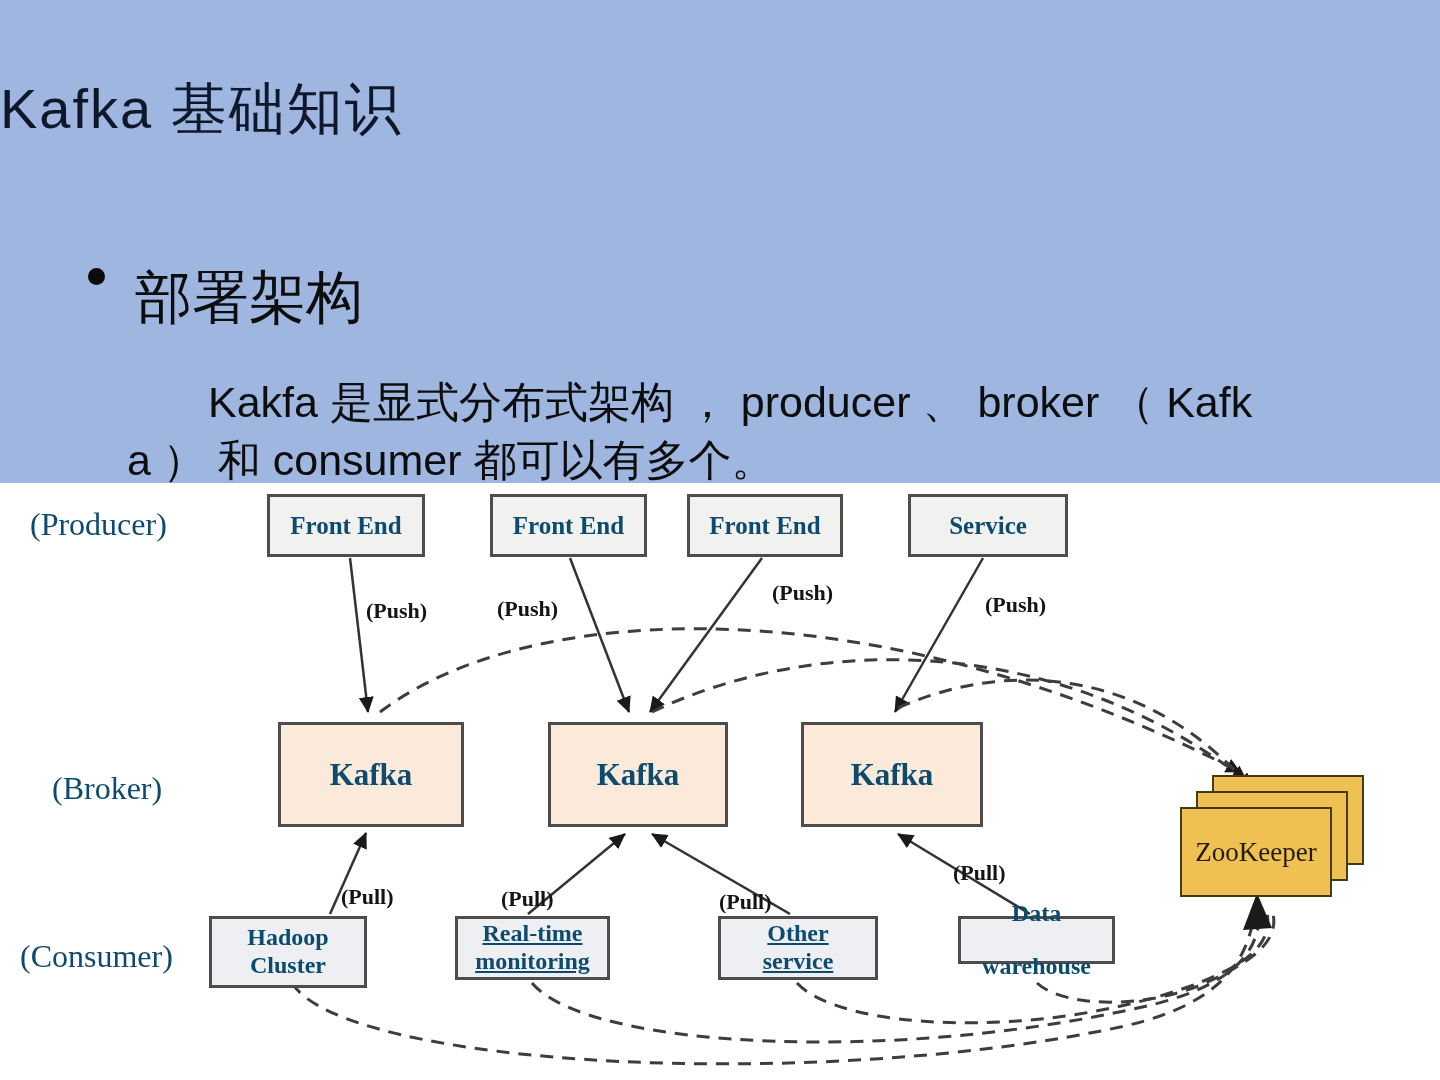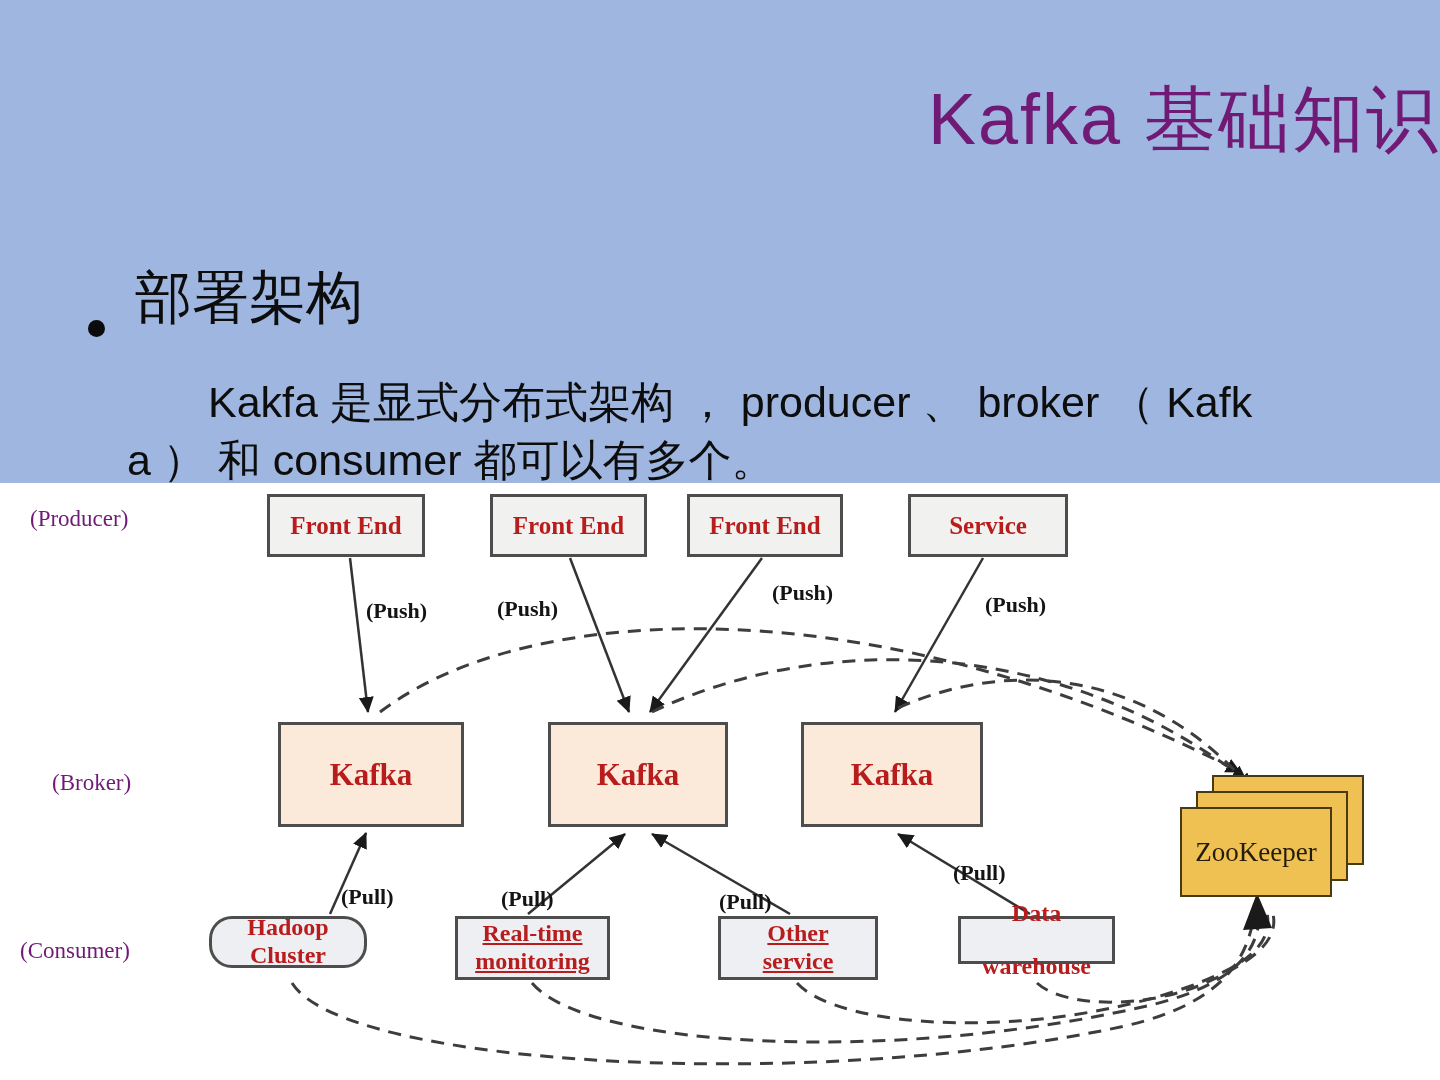--- a/index.html
+++ b/index.html
@@ -3,47 +3,47 @@
 <meta charset="utf-8">
 <style>
   html,body { margin:0; padding:0; }
   .slide {
     position:relative; width:1440px; height:1080px; overflow:hidden;
     background: var(--background, #9eb6e0);
     font-family:"Liberation Sans","DejaVu Sans",sans-serif;
     color:#0d0d0d;
   }
   .title {
-    position:absolute; top:72px; left:0; width:1440px; text-align:right;
-    font-size:72px; font-weight:400; letter-spacing:2px; color:#701a75;
+    position:absolute; top:72px; left:0; width:1440px; text-align:left;
+    font-size:56px; font-weight:400; letter-spacing:2px; color:#0f172a;
   }
-  .bullet-row { position:absolute; top:260px; left:88px; display:flex; align-items:flex-end; }
+  .bullet-row { position:absolute; top:260px; left:88px; display:flex; align-items:flex-start; }
   .bullet-dot {
     width:17px; height:17px; border-radius:50%; background:#0b0b0b;
     margin-right:30px; margin-top:8px; flex:0 0 auto;
   }
   .bullet-text { font-size:57px; font-weight:400; }
   .para-line { position:absolute; font-size:43px; font-weight:400; white-space:nowrap; }
   .para-line1 { top:374px; left:208px; }
   .para-line2 { top:432px; left:127px; }
 
   .diagram-panel { position:absolute; left:0; top:483px; width:1440px; height:597px;
     background: var(--panel,#ffffff); }
   .connections { position:absolute; left:0; top:0; width:1440px; height:1080px; }
 
   .row-label {
     position:absolute; font-family:"Liberation Serif","DejaVu Serif",serif;
-    font-size:23px; color:#701a75; white-space:nowrap;
+    font-size:32px; color:#0c4a6e; white-space:nowrap;
   }
   .dbox {
     position:absolute; box-sizing:border-box;
     border:3px solid var(--box_border,#4d4d4d);
     display:flex; flex-direction:column; align-items:center; justify-content:center;
     text-align:left; font-family:"Liberation Serif","DejaVu Serif",serif;
-    font-weight:bold; color:#b91c1c;
+    font-weight:bold; color:#0c4a6e;
   }
   .producer-box { background:var(--producer_box,#f1f1ef); font-size:25px; }
   .broker-box   { background:var(--broker_box,#fbe9d9); font-size:31px; }
   .consumer-box { background:var(--consumer_box,#edeff3); font-size:24px; line-height:1.15; }
   .zk-box {
     position:absolute; width:152px; height:90px; box-sizing:border-box;
     background:var(--zookeeper_box,#efc052); border:2px solid #4a3a14;
   }
   .zk-front {
     display:flex; align-items:center; justify-content:center;
@@ -126,21 +126,21 @@
   <div class="dbox broker-box" style="left:278px; top:722px; width:186px; height:105px;">
     <span>Kafka</span>
   </div>
   <div class="dbox broker-box" style="left:548px; top:722px; width:180px; height:105px;">
     <span>Kafka</span>
   </div>
   <div class="dbox broker-box" style="left:801px; top:722px; width:182px; height:105px;">
     <span>Kafka</span>
   </div>
 
-  <div class="dbox consumer-box" style="left:209px; top:916px; width:158px; height:52px;border-radius:23px;">
+  <div class="dbox consumer-box" style="left:209px; top:916px; width:158px; height:72px;">
     <span>Hadoop</span>
     <span>Cluster</span>
   </div>
   <div class="dbox consumer-box" style="left:455px; top:916px; width:155px; height:64px;text-decoration:underline;">
     <span>Real-time</span>
     <span>monitoring</span>
   </div>
   <div class="dbox consumer-box" style="left:718px; top:916px; width:160px; height:64px;text-decoration:underline;">
     <span>Other</span>
     <span>service</span>

